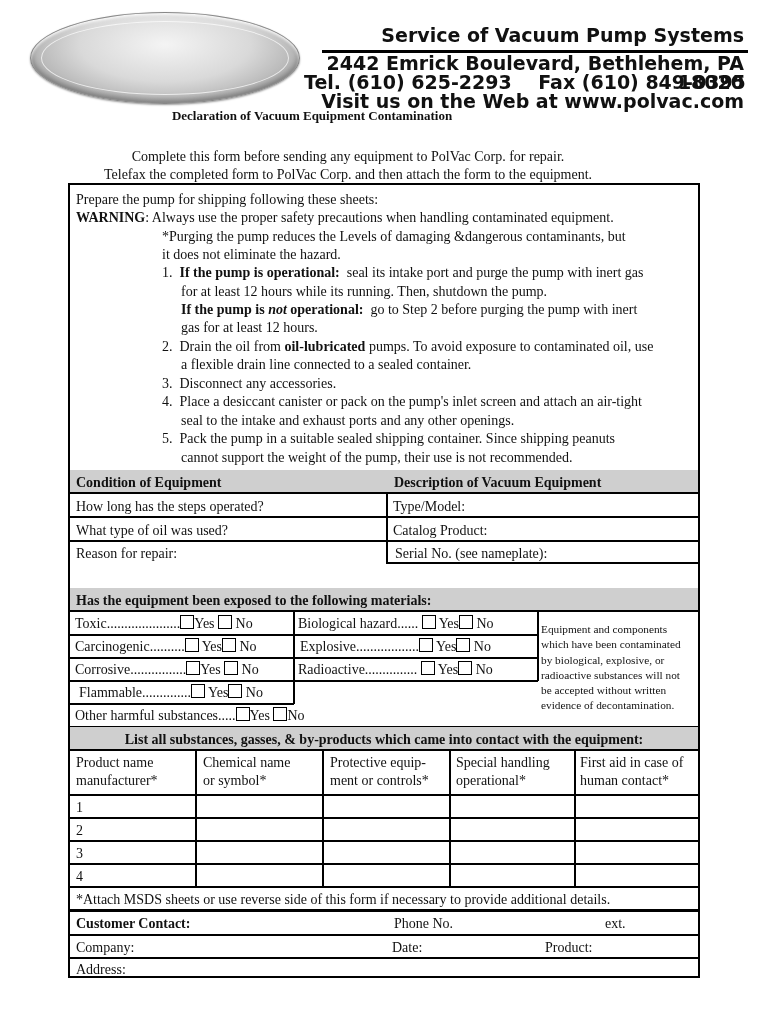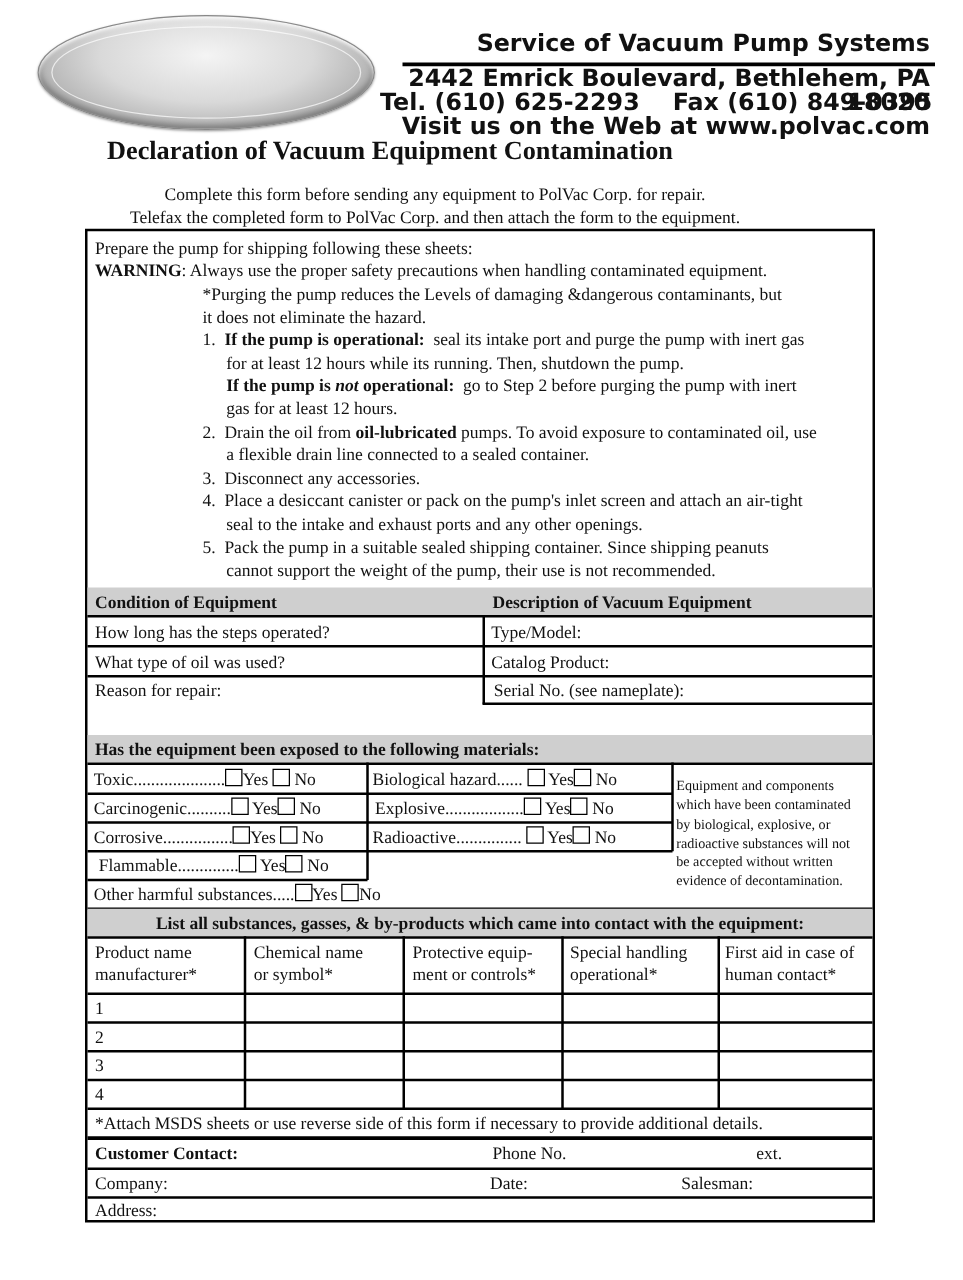--- a/index.html
+++ b/index.html
@@ -19,21 +19,21 @@
           font-size:30px; letter-spacing:0.5px; font-variant:small-caps;
           text-shadow: 0 1px 0 #fff; }
 
   
   .hdr-title { left:330px; top:24px; width:414px; text-align:right;
           font-family:"DejaVu Sans",sans-serif; font-weight:bold; font-size:19px; }
   .hdr-rule { left:322px; top:50px; width:426px; height:3px; background:#000; }
   .hdr-line { right:26px; width:440px; text-align:right; font-family:"DejaVu Sans",sans-serif;
           font-weight:bold; font-size:19px; line-height:19px; }
 
-  .doc-title { left:0; width:624px; top:108px; text-align:center; font-weight:bold; font-size:21px; }
+  .doc-title { left:0; width:624px; top:108px; text-align:center; font-weight:bold; font-size:13px; }
   .intro { left:0; width:696px; text-align:center; font-size:14px; }
 
   
   .box { left:68px; top:183px; width:632px; height:795px; border:2px solid #000; box-sizing:border-box; }
   .txt { font-size:14px; line-height:18.3px; white-space:nowrap; }
 
   .grayband { background:#cfcfcf; }
   .hline { height:1.5px; background:#000; }
   .vline { width:1.5px; background:#000; }
 
@@ -188,14 +188,14 @@
 
 <div class="abs" style="left:70px; top:909px; width:628px; height:2.5px; background:#000"></div>
 <div class="abs hline" style="left:70px; top:934px; width:628px"></div>
 <div class="abs hline" style="left:70px; top:957px; width:628px"></div>
 
 <div class="abs txt" style="left:76px; top:915px; font-weight:bold">Customer Contact:</div>
 <div class="abs txt" style="left:394px; top:915px">Phone No.</div>
 <div class="abs txt" style="left:605px; top:915px">ext.</div>
 <div class="abs txt" style="left:76px; top:939px">Company:</div>
 <div class="abs txt" style="left:392px; top:939px">Date:</div>
-<div class="abs txt" style="left:545px; top:939px">Salesman:</div>
+<div class="abs txt" style="left:545px; top:939px">Product:</div>
 <div class="abs txt" style="left:76px; top:961px">Address:</div>
 
 </body></html>

